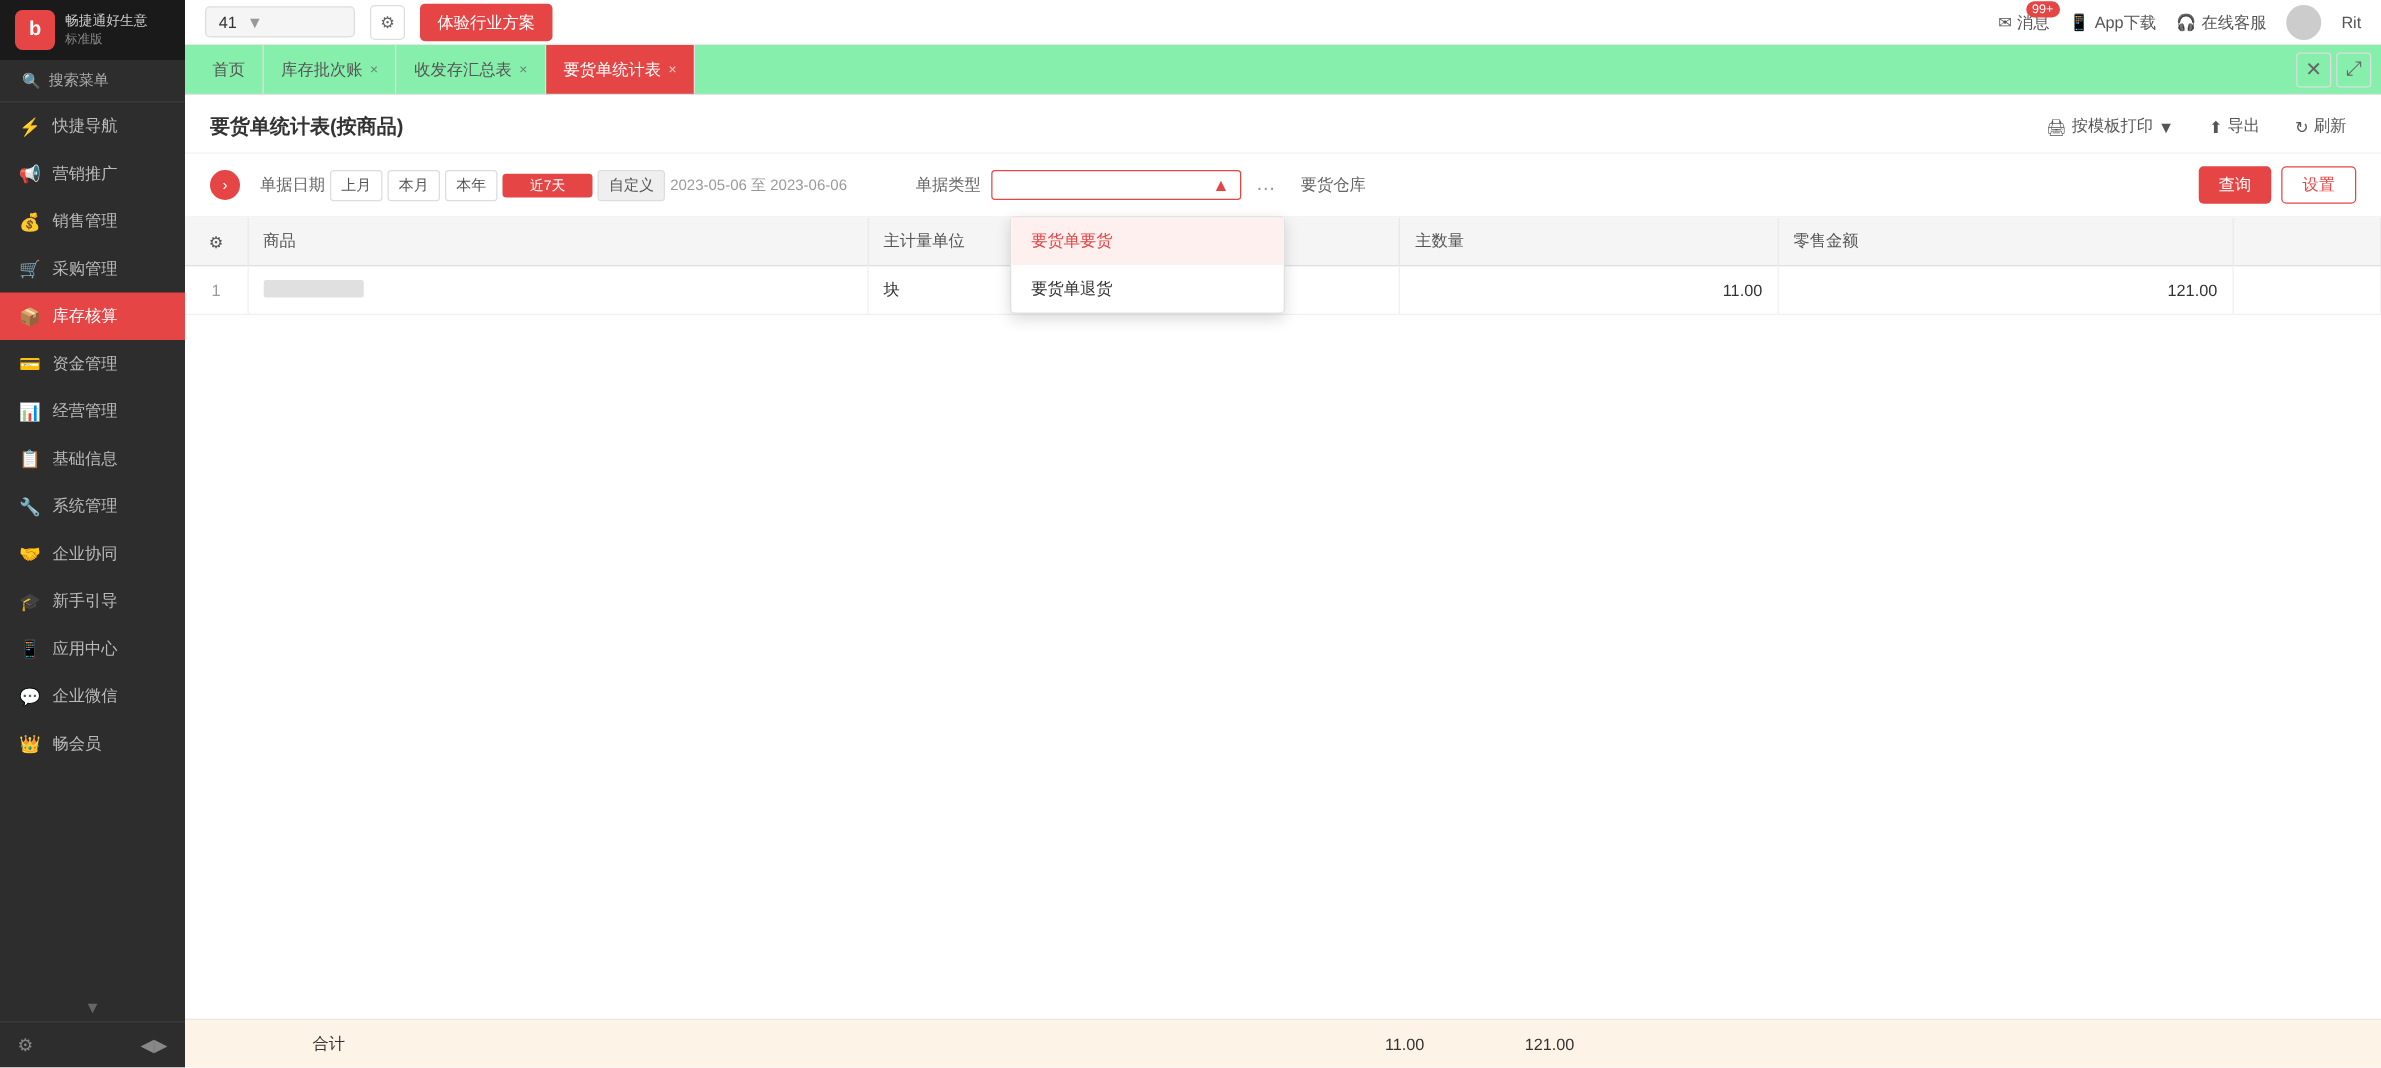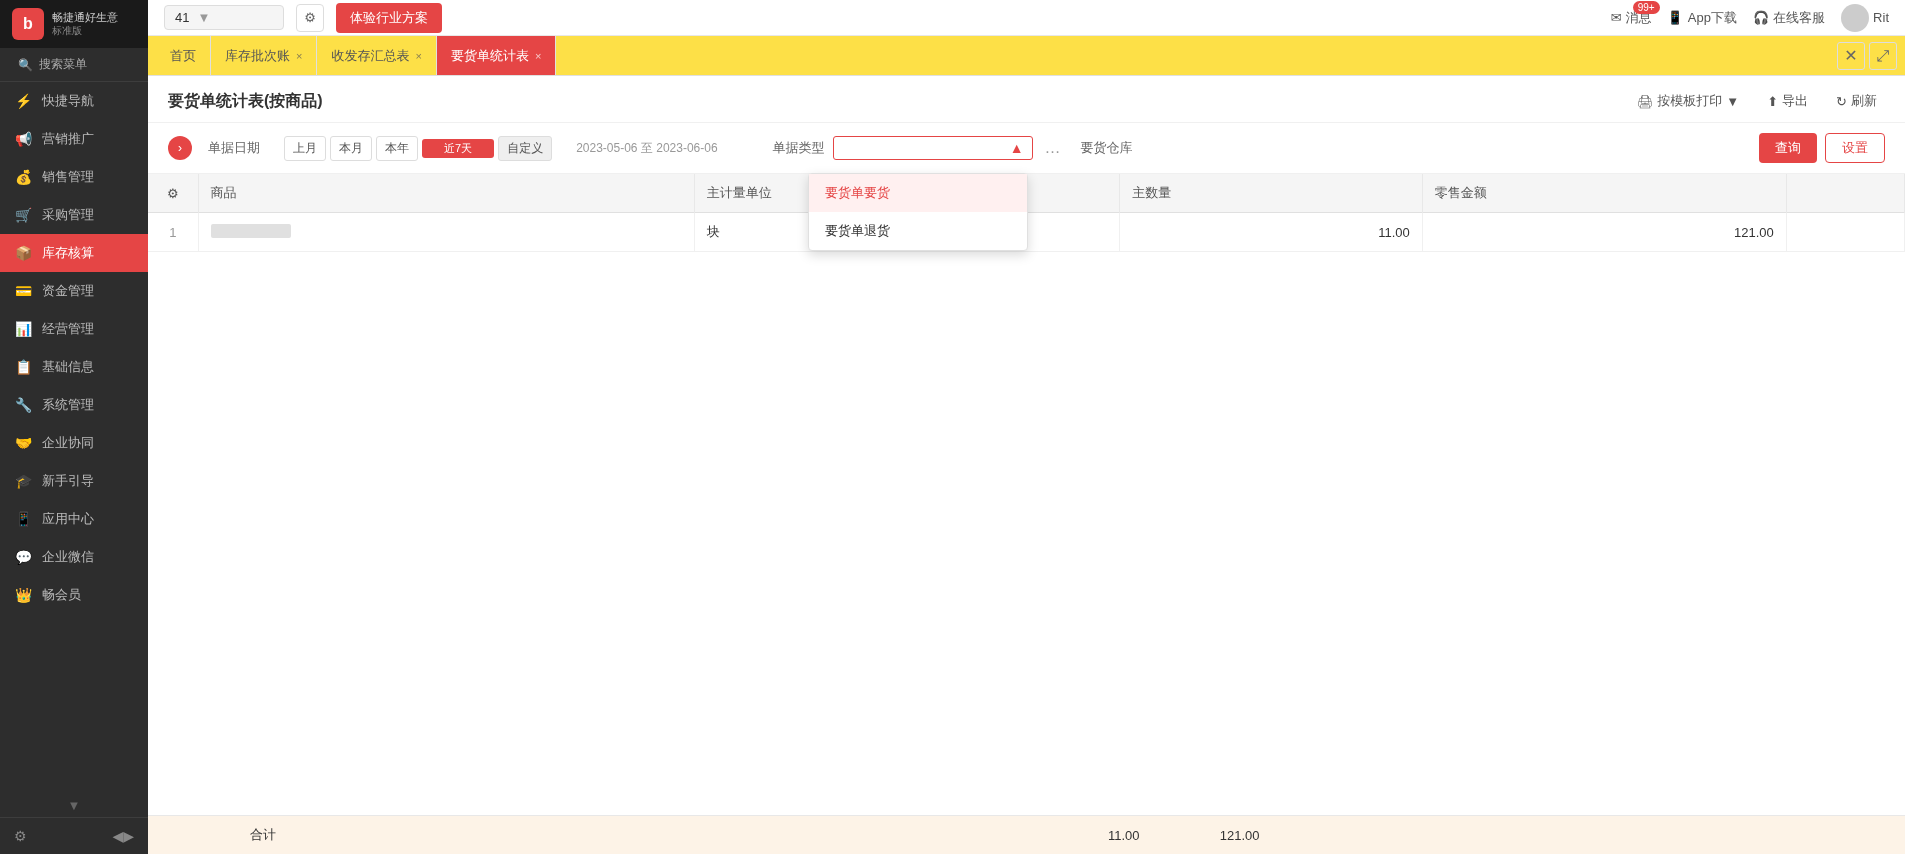--- a/index.html
+++ b/index.html
@@ -162,26 +162,26 @@
       top: -8px;
       right: -8px;
       white-space: nowrap;
     }
     .avatar {
       width: 28px;
       height: 28px;
       background: #ccc;
       border-radius: 50%;
     }
-    .user-name { color: #555; font-size: 13px; }
+    .user-name { color: #555; font-size: 13px; margin-left: 12px; }
 
     
     .tab-bar {
       height: 40px;
-      background: #fde047;
+      background: #86efac;
       display: flex;
       align-items: center;
       border-bottom: 1px solid #e0e0e0;
       padding: 0 8px;
       gap: 0;
     }
     .tab-item {
       display: flex;
       align-items: center;
       padding: 0 14px;
@@ -285,21 +285,21 @@
       display: flex;
       align-items: center;
       justify-content: center;
       color: white;
       cursor: pointer;
       font-size: 12px;
     }
     .filter-group {
       display: flex;
       align-items: center;
-      gap: 24px;
+      gap: 4px;
     }
     .filter-label { color: #666; font-size: 13px; white-space: nowrap; }
     .filter-date-btns {
       display: flex;
       gap: 4px;
       align-items: center;
     }
     .date-btn {
       padding: 3px 8px;
       border: 1px solid #ddd;

